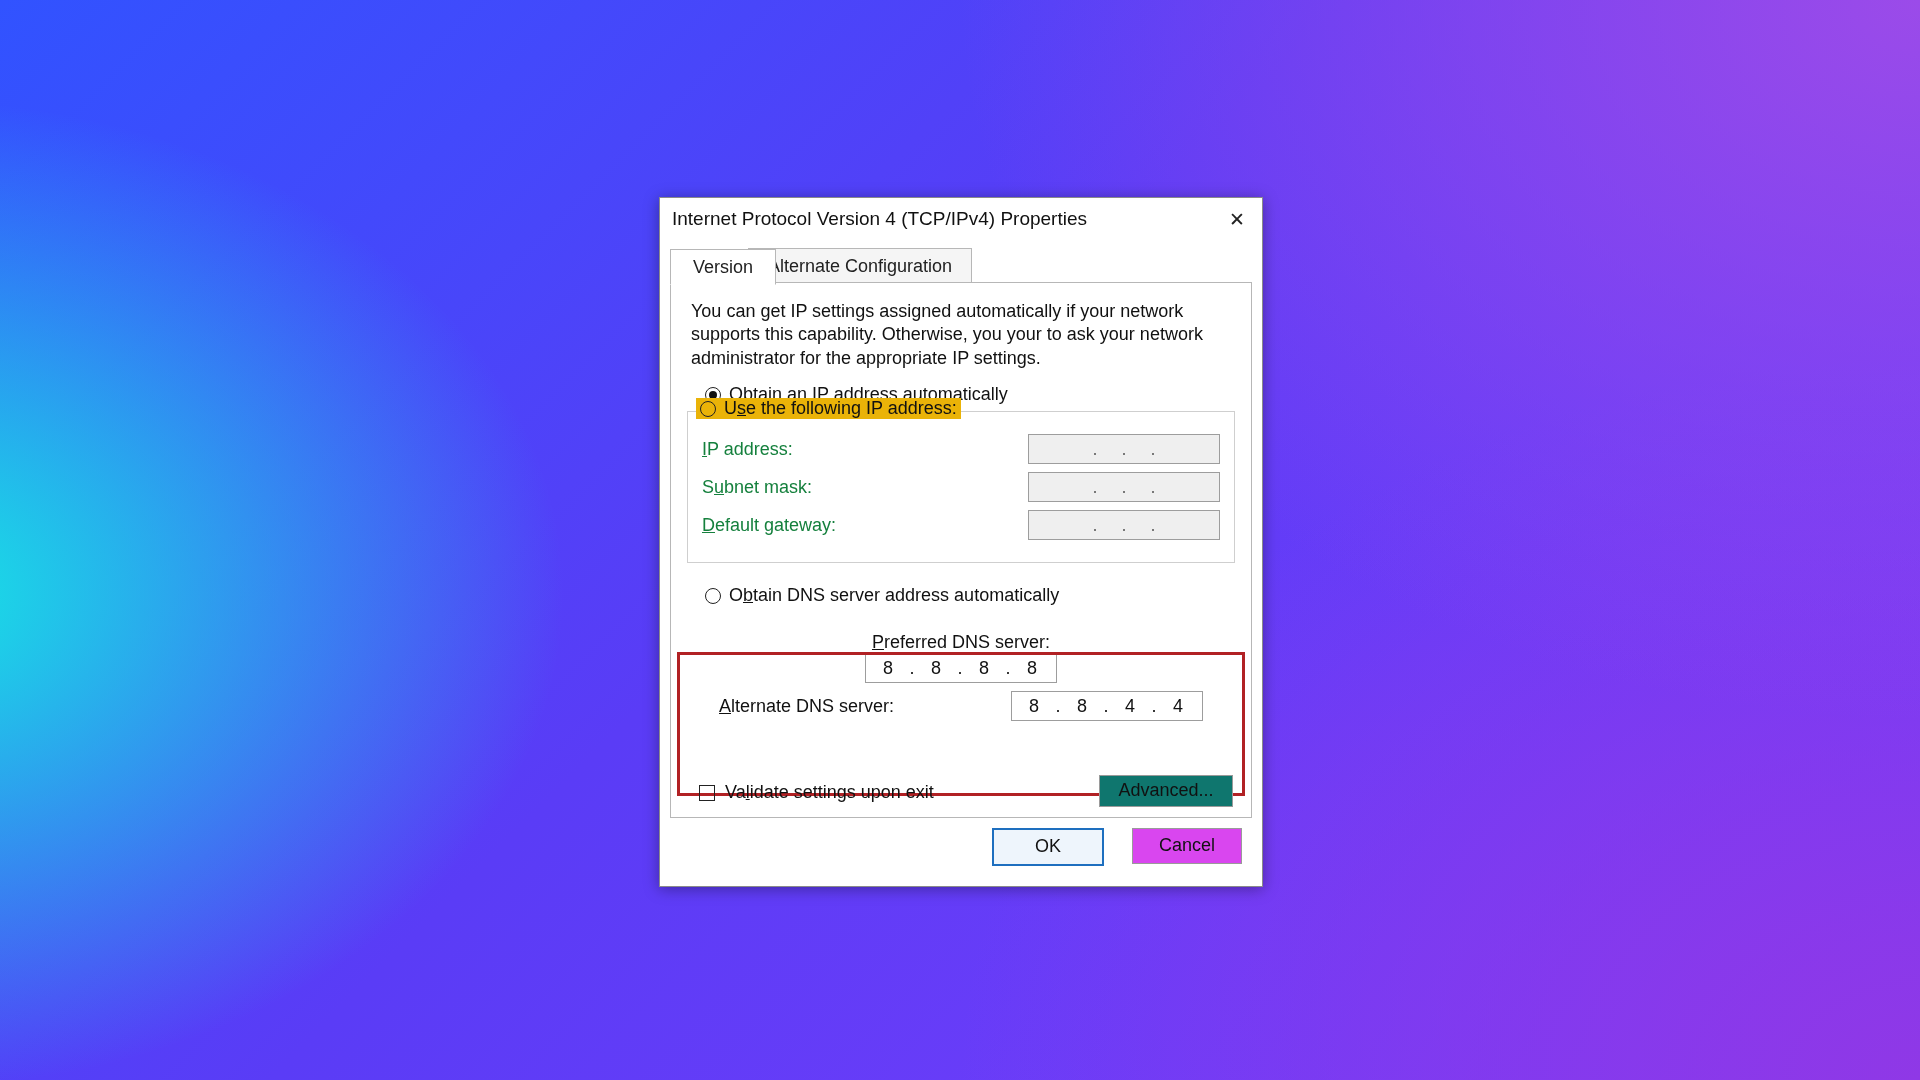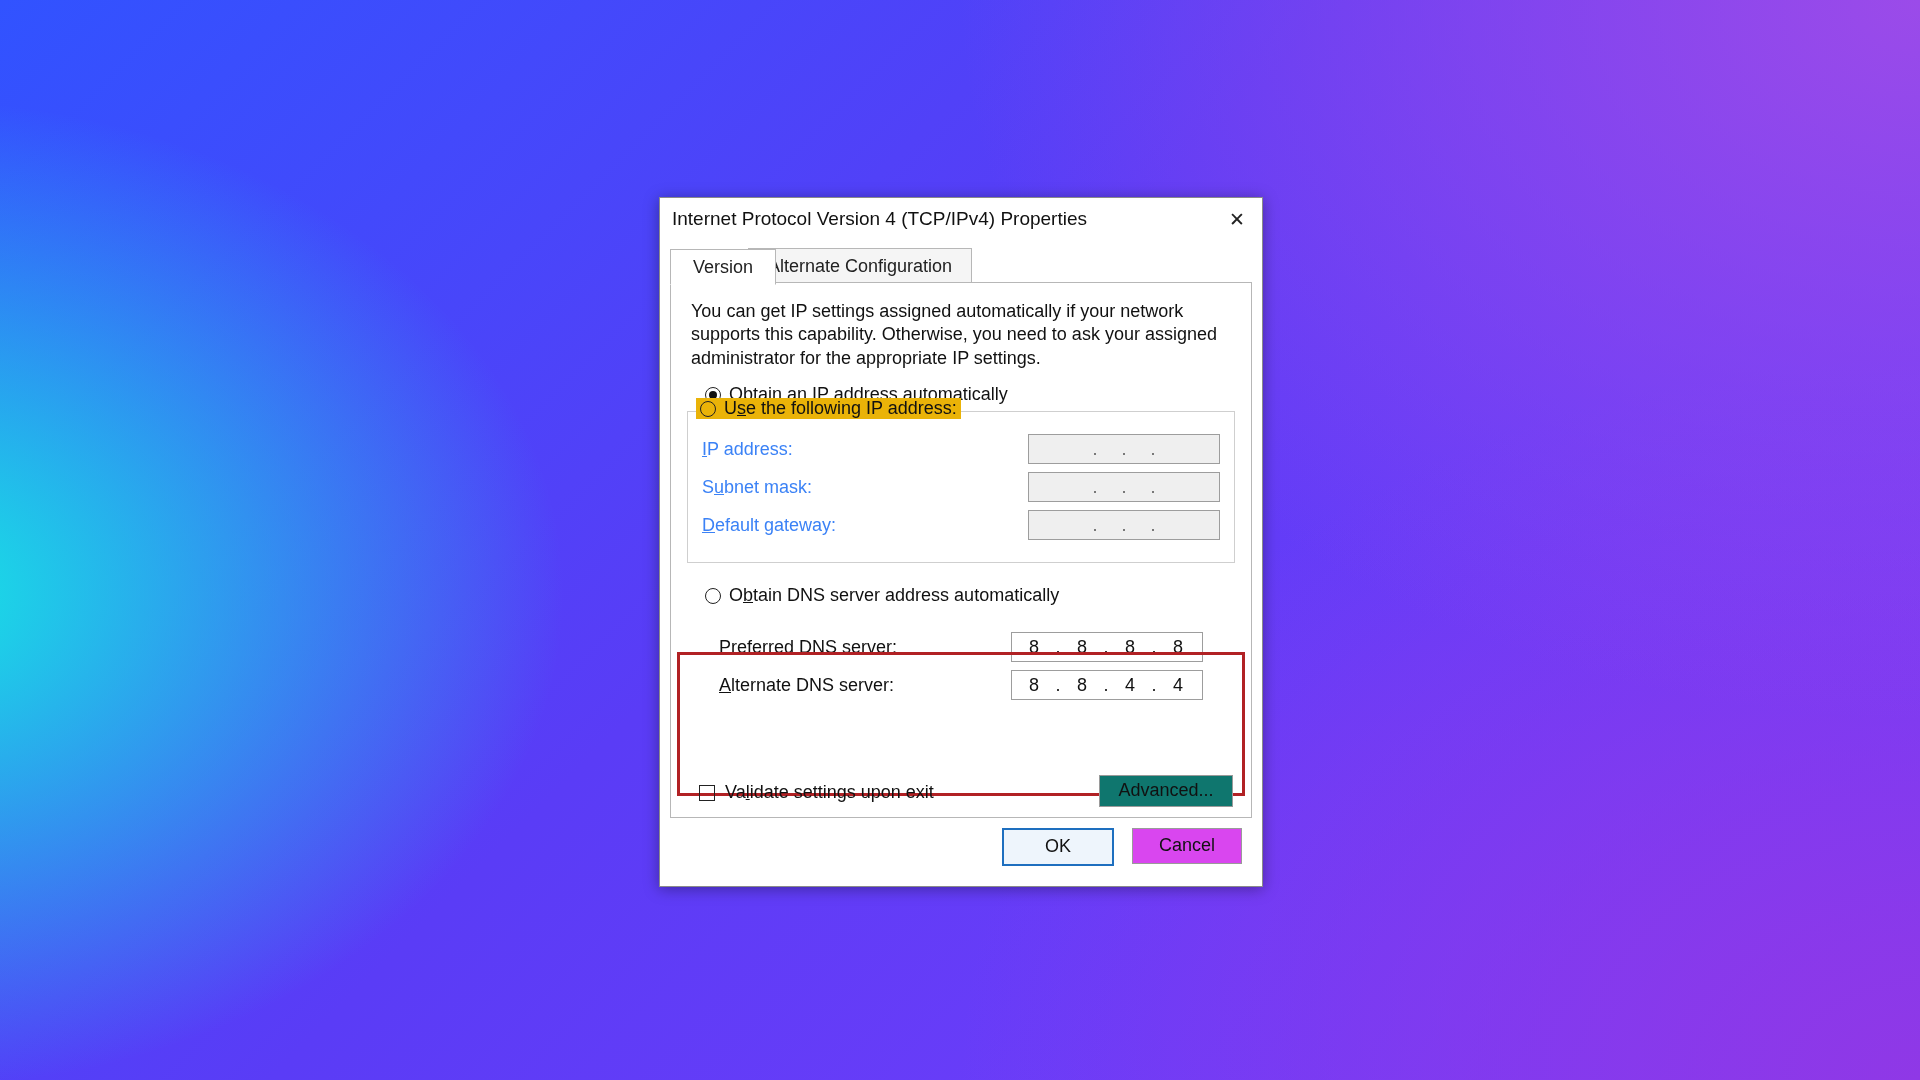--- a/index.html
+++ b/index.html
@@ -165,21 +165,21 @@
   .field-row {
     display: flex;
     align-items: center;
     justify-content: space-between;
     margin: 8px 0;
   }
   .field-row .label {
     font-size: 18px;
     color: #111;
   }
-  .field-row .label.disabled { color: #3b82f6; }
+  .field-row .label.disabled { color: #15803d; }
   .ip-input {
     width: 190px;
     height: 28px;
     border: 1px solid #9d9d9d;
     background: #fff;
     display: flex;
     align-items: center;
     justify-content: center;
     font-family: inherit;
     font-size: 18px;
@@ -228,21 +228,21 @@
     font-size: 18px;
     cursor: default;
   }
 
   
   .btnbar {
     position: absolute;
     right: 10px;
     bottom: 10px;
     display: flex;
-    gap: 18px;
+    gap: 28px;
     justify-content: flex-end;
   }
   .btn {
     width: 108px;
     height: 34px;
     line-height: 32px;
     text-align: center;
     border: 1px solid #9a9a9a;
     background: #d946ef;
     font-size: 18px;
@@ -270,21 +270,21 @@
     <div class="client">
 
       <div class="tabstrip">
         <div class="tab tab-general active">Version</div>
         <div class="tab tab-alternate">Alternate Configuration</div>
         <div class="baseline"></div>
       </div>
 
       <div class="tabpage">
 
-        <div class="infotext">You can get IP settings assigned automatically if your network supports this capability. Otherwise, you need to ask your assigned administrator for the appropriate IP settings.</div>
+        <div class="infotext">You can get IP settings assigned automatically if your network supports this capability. Otherwise, you your to ask your network administrator for the appropriate IP settings.</div>
 
         <div class="radio-row">
           <span class="radio checked"></span>
           <span><span class="u">O</span>btain an IP address automatically</span>
         </div>
 
         <div class="groupbox" style="padding-top:14px;">
           <div class="legend">
             <span class="radio-row" style="margin:0;">
               <span class="radio"></span>
@@ -314,21 +314,21 @@
 
         <div style="height:6px"></div>
 
         <div class="radio-row">
           <span class="radio"></span>
           <span>O<span class="u">b</span>tain DNS server address automatically</span>
         </div>
 
         <div class="groupbox" id="dnsGroup" style="padding-top:14px; border:none; margin-top:0;">
 
-          <div class="field-row" style="margin-left:18px; margin-right:18px;">
+          <div class="field-row" style="margin-left:18px; margin-right:18px;flex-direction:column;">
             <span class="label"><span class="u">P</span>referred DNS server:</span>
             <span class="ip-input">
               <span class="seg">8</span>
                 <span class="dot">.</span>
               <span class="seg">8</span>
                 <span class="dot">.</span>
               <span class="seg">8</span>
                 <span class="dot">.</span>
               <span class="seg">8</span>
             </span>

